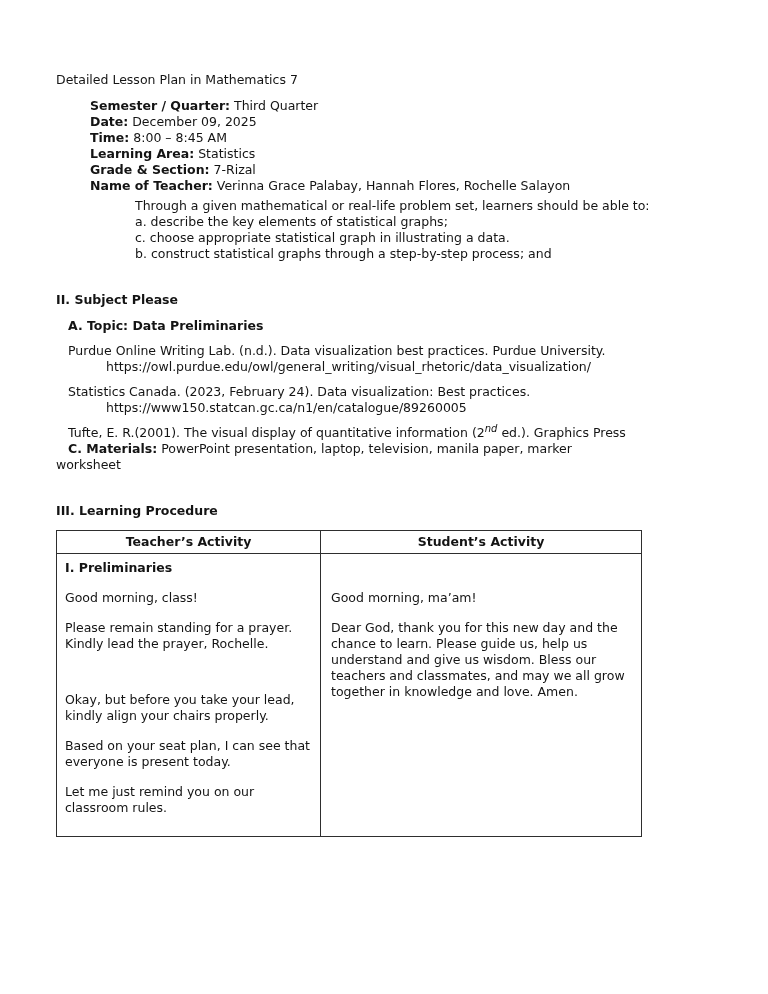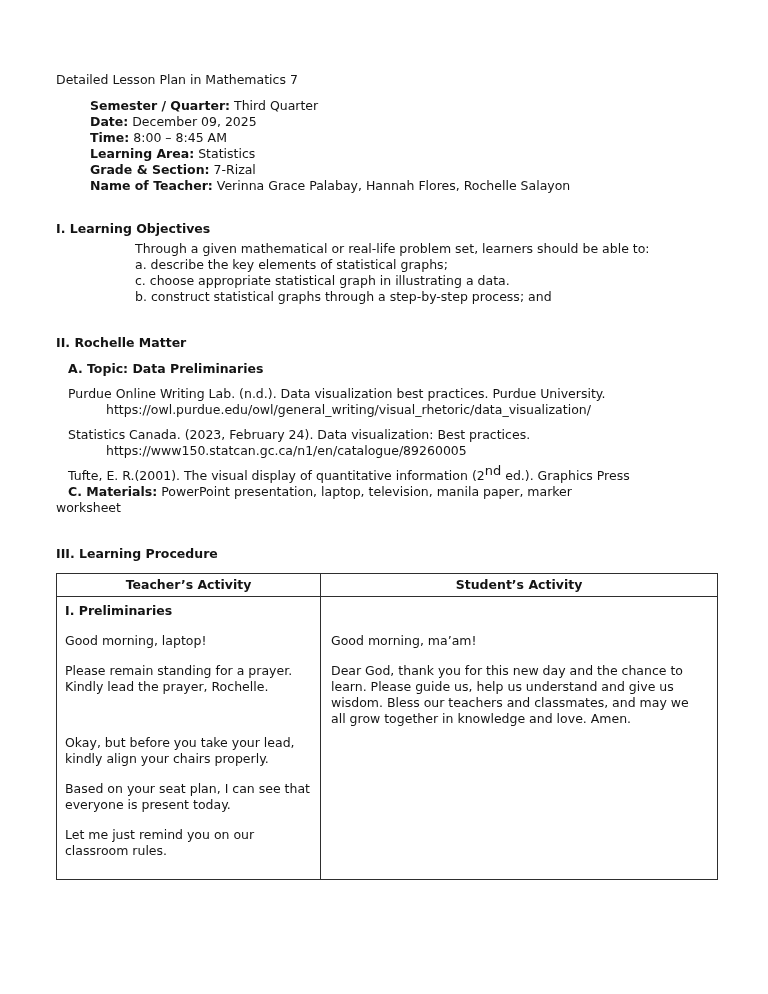--- a/index.html
+++ b/index.html
@@ -24,27 +24,27 @@
 
   .section-heading { font-weight: bold; }
   .objectives-heading { margin-top: 27px; }
   .objectives-para { margin-left: 79px; margin-top: 4px; width: 556px; }
 
   .sm-heading { margin-top: 30px; }
   .topic-line { margin-top: 10px; margin-left: 12px; font-weight: bold; }
   .refs-heading { margin-top: 10px; margin-left: 12px; font-weight: bold; }
   .ref { margin-top: 9px; margin-left: 12px; }
   .ref-url { margin-left: 38px; }
-  .ref sup { font-size: 13px; vertical-align: super; line-height: 0; }
+  .ref sup { font-size: 10px; vertical-align: super; line-height: 0; font-style: italic; }
   .materials-line { margin-top: 0; margin-left: 12px; }
   .materials-cont { margin-left: 0; }
 
   .proc-heading { margin-top: 30px; }
 
-  .proc-table { border: 1.5px solid #2e2e2e; margin-top: 11px; width: 662px; }
+  .proc-table { border: 1.5px solid #2e2e2e; margin-top: 11px; width: 586px; }
   .proc-header { display: flex; border-bottom: 1.5px solid #2e2e2e; }
   .ph-cell { padding: 3px 4px; text-align: center; font-weight: bold; }
   .ph-left { width: 264px; border-right: 1.5px solid #2e2e2e; }
   .ph-right { flex: 1; }
   .proc-body { display: flex; min-height: 270px; }
   .pb-col p { margin: 0 0 14px 0; }
   .pb-left { width: 264px; border-right: 1.5px solid #2e2e2e; padding: 6px 8px 6px 8px; }
   .pb-right { flex: 1; padding: 6px 10px 6px 10px; }
   .pb-left .gap-after-prayer-request { margin-bottom: 40px; }
   .spacer { height: 30px; }
@@ -70,30 +70,29 @@
       <span class="meta-label">Learning Area:</span><span> Statistics</span>
     </div>
     <div class="meta-row">
       <span class="meta-label">Grade &amp; Section:</span><span> 7-Rizal</span>
     </div>
     <div class="meta-row">
       <span class="meta-label">Name of Teacher:</span><span> Verinna Grace Palabay, Hannah Flores, Rochelle Salayon</span>
     </div>
   </div>
 
-  <div class="section-heading objectives-heading">I. Learning Objectives</div>
 
   <div class="objectives-para">
     <div>Through a given mathematical or real-life problem set, learners should be able to:</div>
     <div>a. describe the key elements of statistical graphs;</div>
     <div>c. choose appropriate statistical graph in illustrating a data.</div>
     <div>b. construct statistical graphs through a step-by-step process; and</div>
   </div>
 
-  <div class="section-heading sm-heading">II. Rochelle Matter</div>
+  <div class="section-heading sm-heading">II. Subject Please</div>
 
   <div class="topic-line">A. Topic: Data Preliminaries</div>
 
 
   <div class="ref">
     <div>Purdue Online Writing Lab. (n.d.). Data visualization best practices. Purdue University.</div>
     <div class="ref-url">https://owl.purdue.edu/owl/general_writing/visual_rhetoric/data_visualization/</div>
   </div>
 
   <div class="ref">
@@ -113,21 +112,21 @@
   <div class="section-heading proc-heading">III. Learning Procedure</div>
 
   <div class="proc-table">
     <div class="proc-header">
       <div class="ph-cell ph-left">Teacher’s Activity</div>
       <div class="ph-cell ph-right">Student’s Activity</div>
     </div>
     <div class="proc-body">
       <div class="pb-col pb-left">
         <p class="b">I. Preliminaries</p>
-        <p>Good morning, laptop!</p>
+        <p>Good morning, class!</p>
         <p class="gap-after-prayer-request">Please remain standing for a prayer. Kindly lead the prayer, Rochelle.</p>
         <p>Okay, but before you take your lead, kindly align your chairs properly.</p>
         <p>Based on your seat plan, I can see that everyone is present today.</p>
         <p>Let me just remind you on our classroom rules.</p>
       </div>
       <div class="pb-col pb-right">
         <div class="spacer"></div>
         <p>Good morning, ma’am!</p>
         <p>Dear God, thank you for this new day and the chance to learn. Please guide us, help us understand and give us wisdom. Bless our teachers and classmates, and may we all grow together in knowledge and love. Amen.</p>
       </div>

